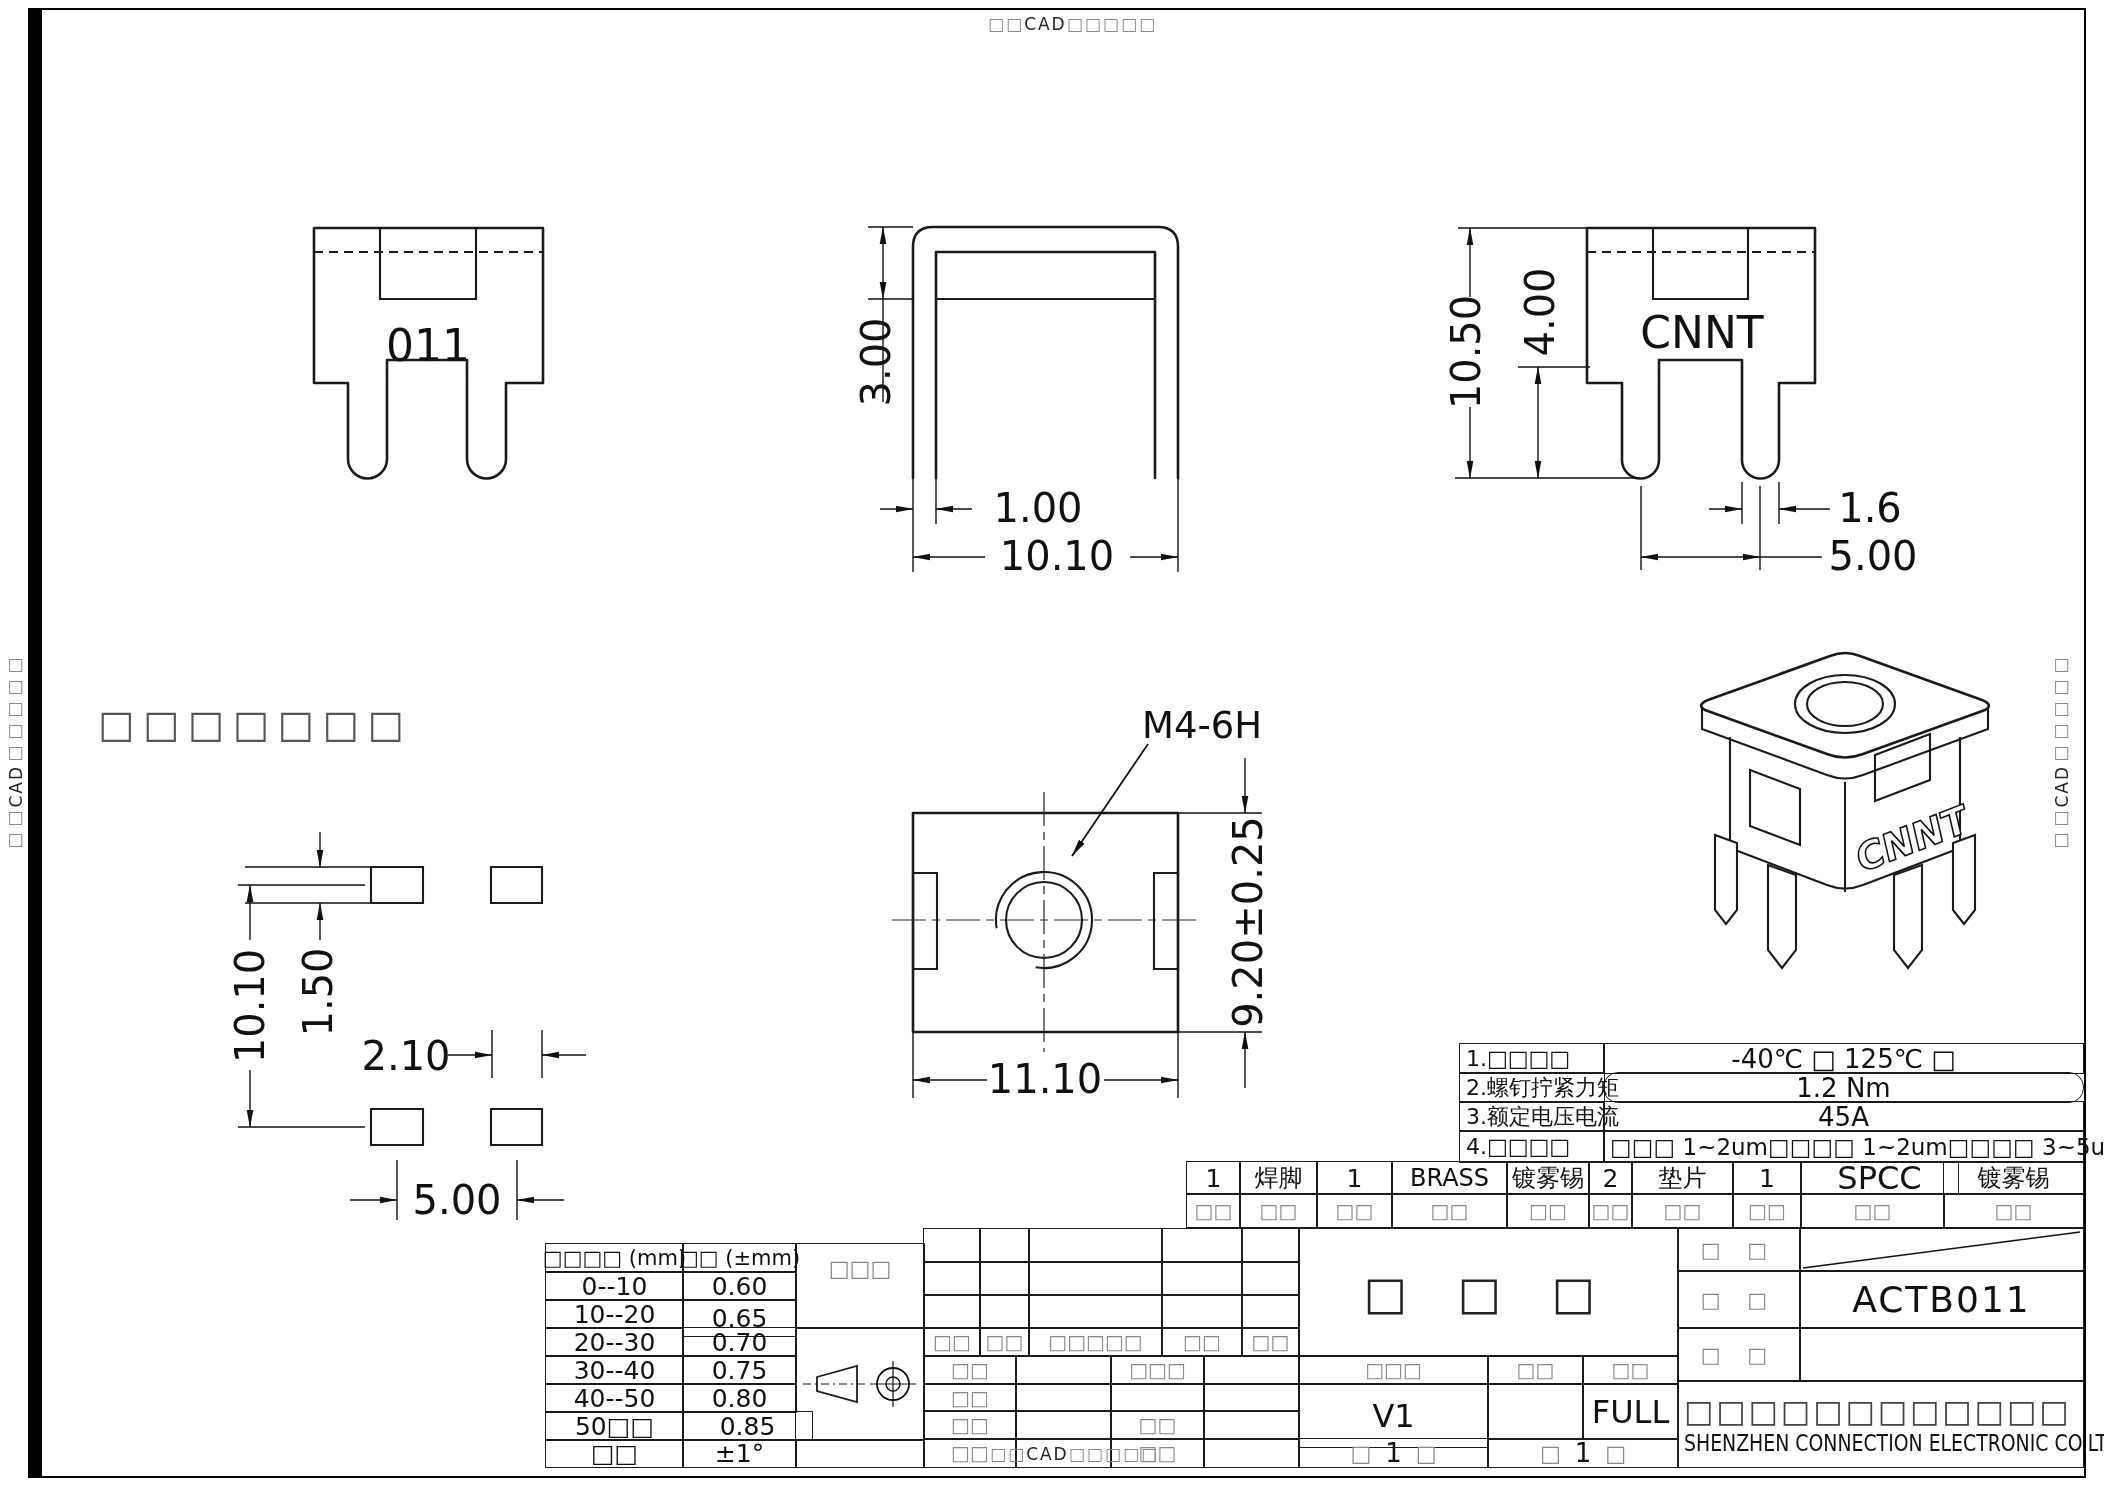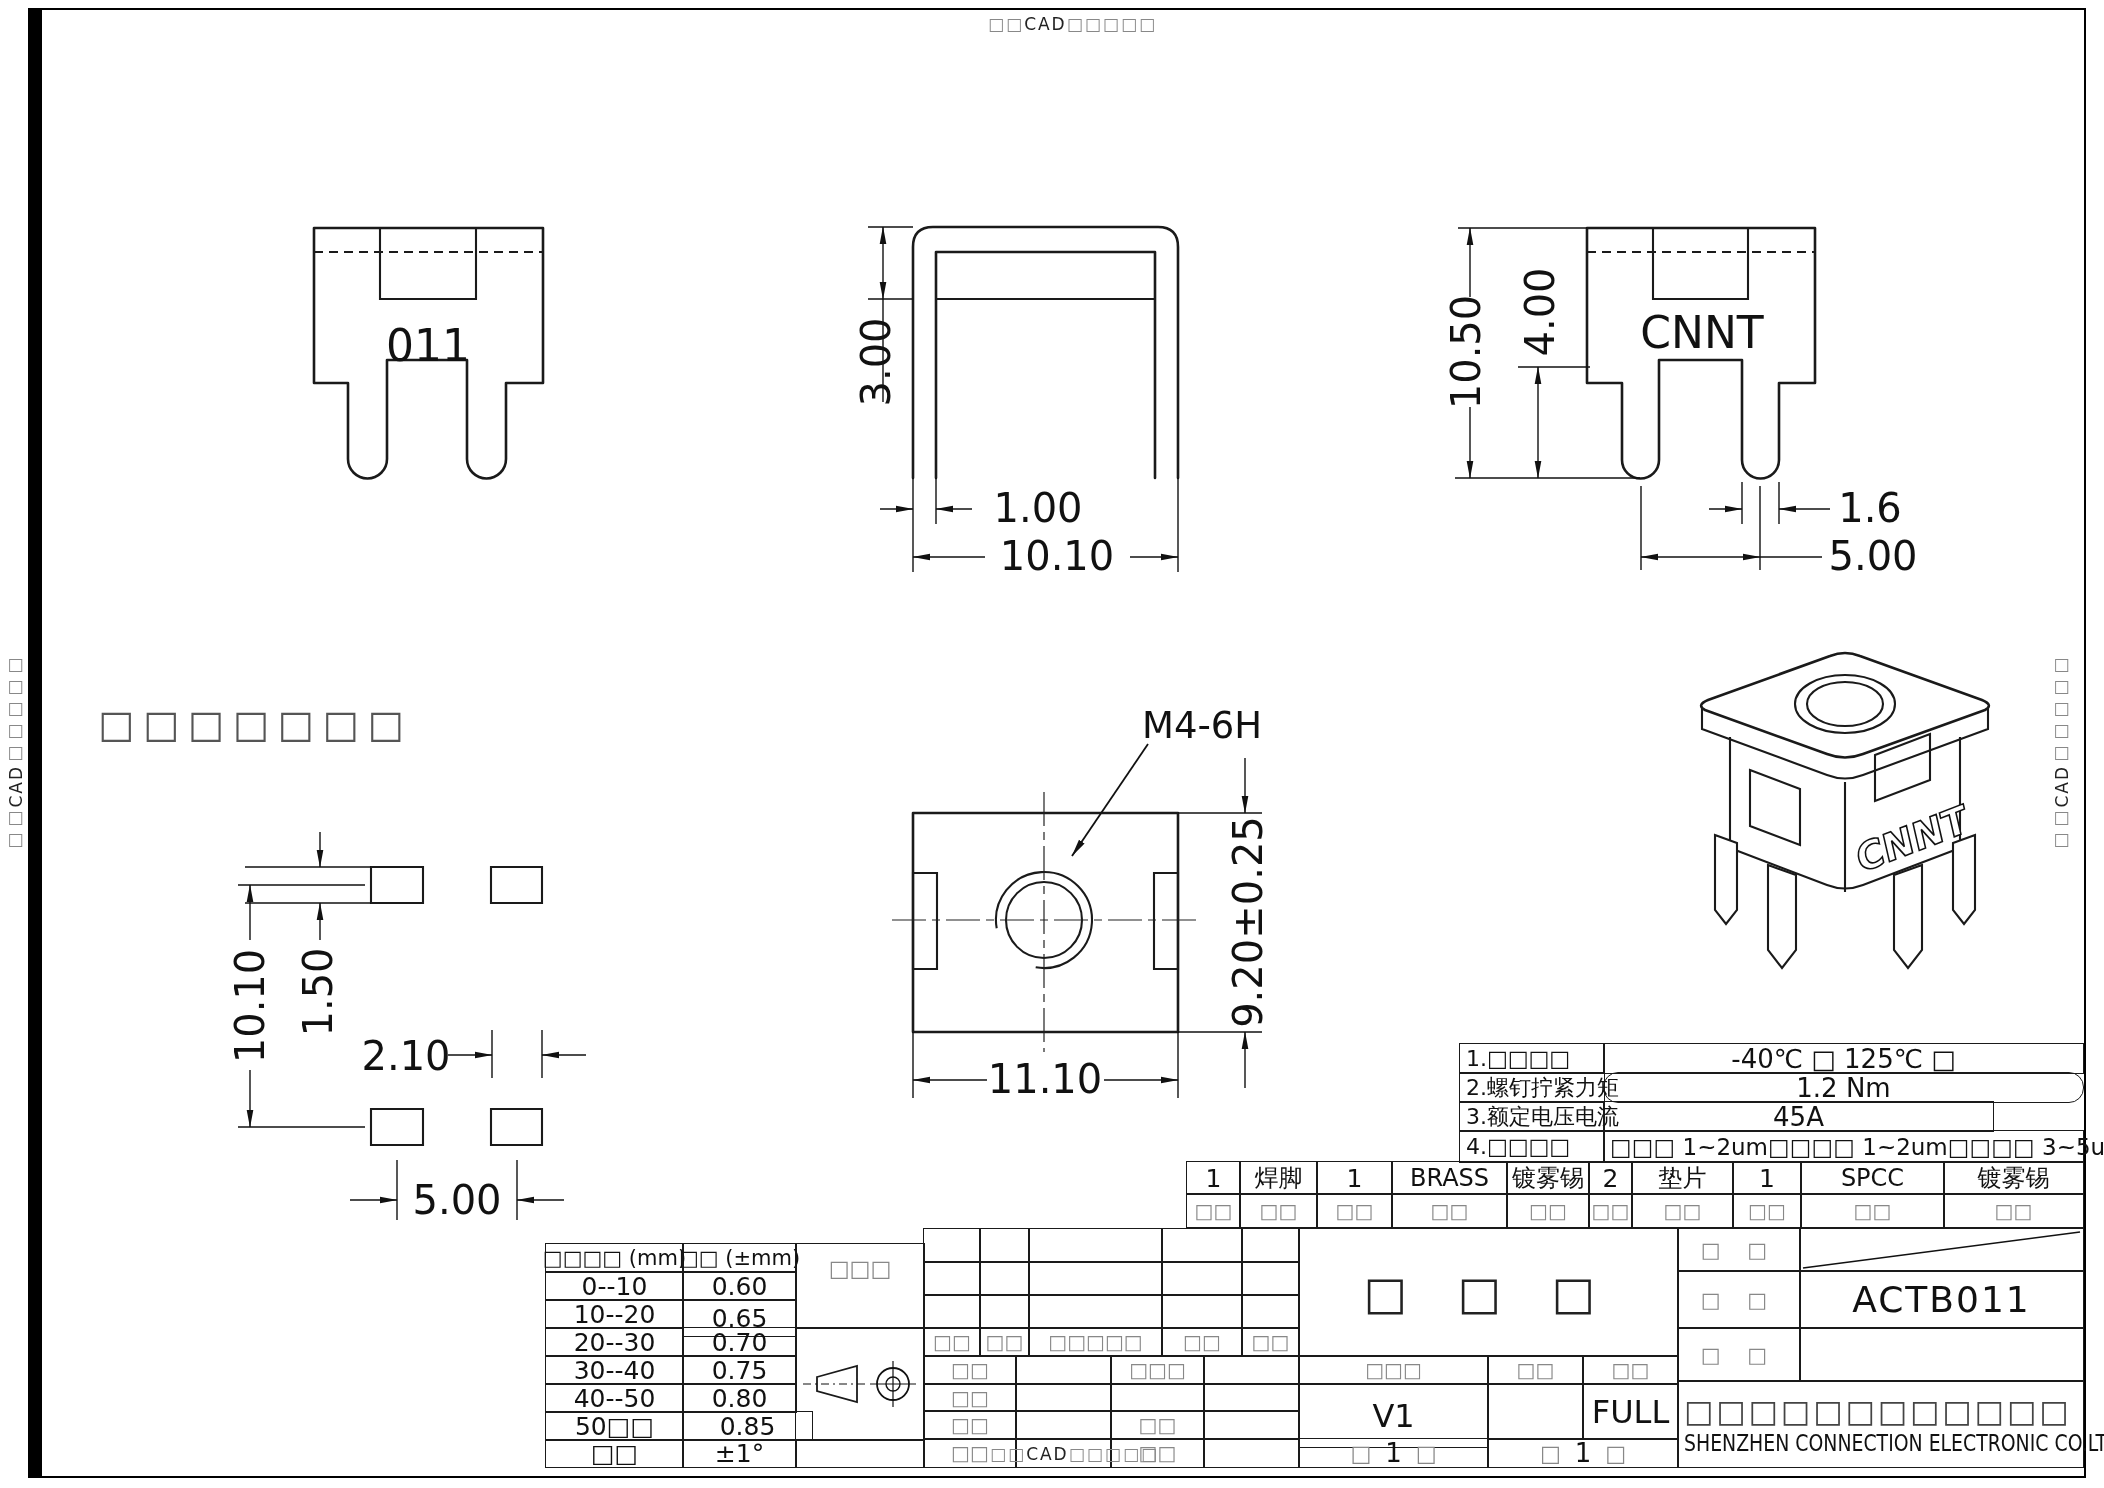--- a/index.html
+++ b/index.html
@@ -200,33 +200,33 @@
     <path class="ol2" d="M138,235 L166,245 V320 L152,338 L138,320 Z" style="fill:#fff"></path>
     <path class="ol2" d="M292,235 L264,245 V320 L278,338 L292,320 Z" style="fill:#fff"></path>
     <text text-anchor="middle" font-size="38" font-weight="bold" style="fill:#fff;stroke:#111;stroke-width:1.6" transform="translate(285,222) rotate(-21) skewX(-8)">CNNT</text>
   </svg>
 
   <div class="cell left" style="left:1459px;top:1043px;width:146px;height:31px;">1.□□□□</div>
   <div class="cell" style="left:1603px;top:1043px;width:481px;height:31px;font-size:26px;">-40℃ □ 125℃ □</div>
   <div class="cell left" style="left:1459px;top:1072px;width:146px;height:31px;">2.螺钉拧紧力矩</div>
   <div class="cell" style="left:1603px;top:1072px;width:481px;height:31px;font-size:26px;border-radius:15px;">1.2 Nm</div>
   <div class="cell left" style="left:1459px;top:1101px;width:146px;height:31px;">3.额定电压电流</div>
-  <div class="cell" style="left:1603px;top:1101px;width:391px;height:31px;font-size:26px;">45A</div>
+  <div class="cell" style="left:1603px;top:1101px;width:481px;height:31px;font-size:26px;">45A</div>
   <div class="cell left" style="left:1459px;top:1130px;width:146px;height:33px;">4.□□□□</div>
   <div class="cell left" style="left:1603px;top:1130px;width:481px;height:33px;font-size:23px;overflow:visible;">□□□  1~2um□□□□  1~2um□□□□  3~5um</div>
 
   <div class="cell" style="left:1186px;top:1161px;width:55px;height:34px;font-size:25px;">1</div>
   <div class="cell" style="left:1239px;top:1161px;width:79px;height:34px;font-size:24px;">焊脚</div>
   <div class="cell" style="left:1316px;top:1161px;width:77px;height:34px;font-size:25px;">1</div>
   <div class="cell" style="left:1391px;top:1161px;width:117px;height:34px;font-size:24px;">BRASS</div>
   <div class="cell" style="left:1506px;top:1161px;width:84px;height:34px;font-size:24px;">镀雾锡</div>
   <div class="cell" style="left:1588px;top:1161px;width:45px;height:34px;font-size:25px;">2</div>
   <div class="cell" style="left:1631px;top:1161px;width:103px;height:34px;font-size:24px;">垫片</div>
   <div class="cell" style="left:1732px;top:1161px;width:70px;height:34px;font-size:25px;">1</div>
-  <div class="cell" style="left:1800px;top:1161px;width:145px;height:34px;font-size:24px;">SPCC</div>
+  <div class="cell" style="left:1800px;top:1161px;width:159px;height:34px;font-size:32px;">SPCC</div>
   <div class="cell" style="left:1943px;top:1161px;width:141px;height:34px;font-size:24px;">镀雾锡</div>
   <div class="cell tofu" style="left:1186px;top:1193px;width:55px;height:35px;font-size:20px;">□□</div>
   <div class="cell tofu" style="left:1239px;top:1193px;width:79px;height:35px;font-size:20px;">□□</div>
   <div class="cell tofu" style="left:1316px;top:1193px;width:77px;height:35px;font-size:20px;">□□</div>
   <div class="cell tofu" style="left:1391px;top:1193px;width:117px;height:35px;font-size:20px;">□□</div>
   <div class="cell tofu" style="left:1506px;top:1193px;width:84px;height:35px;font-size:20px;">□□</div>
   <div class="cell tofu" style="left:1588px;top:1193px;width:45px;height:35px;font-size:20px;">□□</div>
   <div class="cell tofu" style="left:1631px;top:1193px;width:103px;height:35px;font-size:20px;">□□</div>
   <div class="cell tofu" style="left:1732px;top:1193px;width:70px;height:35px;font-size:20px;">□□</div>
   <div class="cell tofu" style="left:1800px;top:1193px;width:145px;height:35px;font-size:20px;">□□</div>

